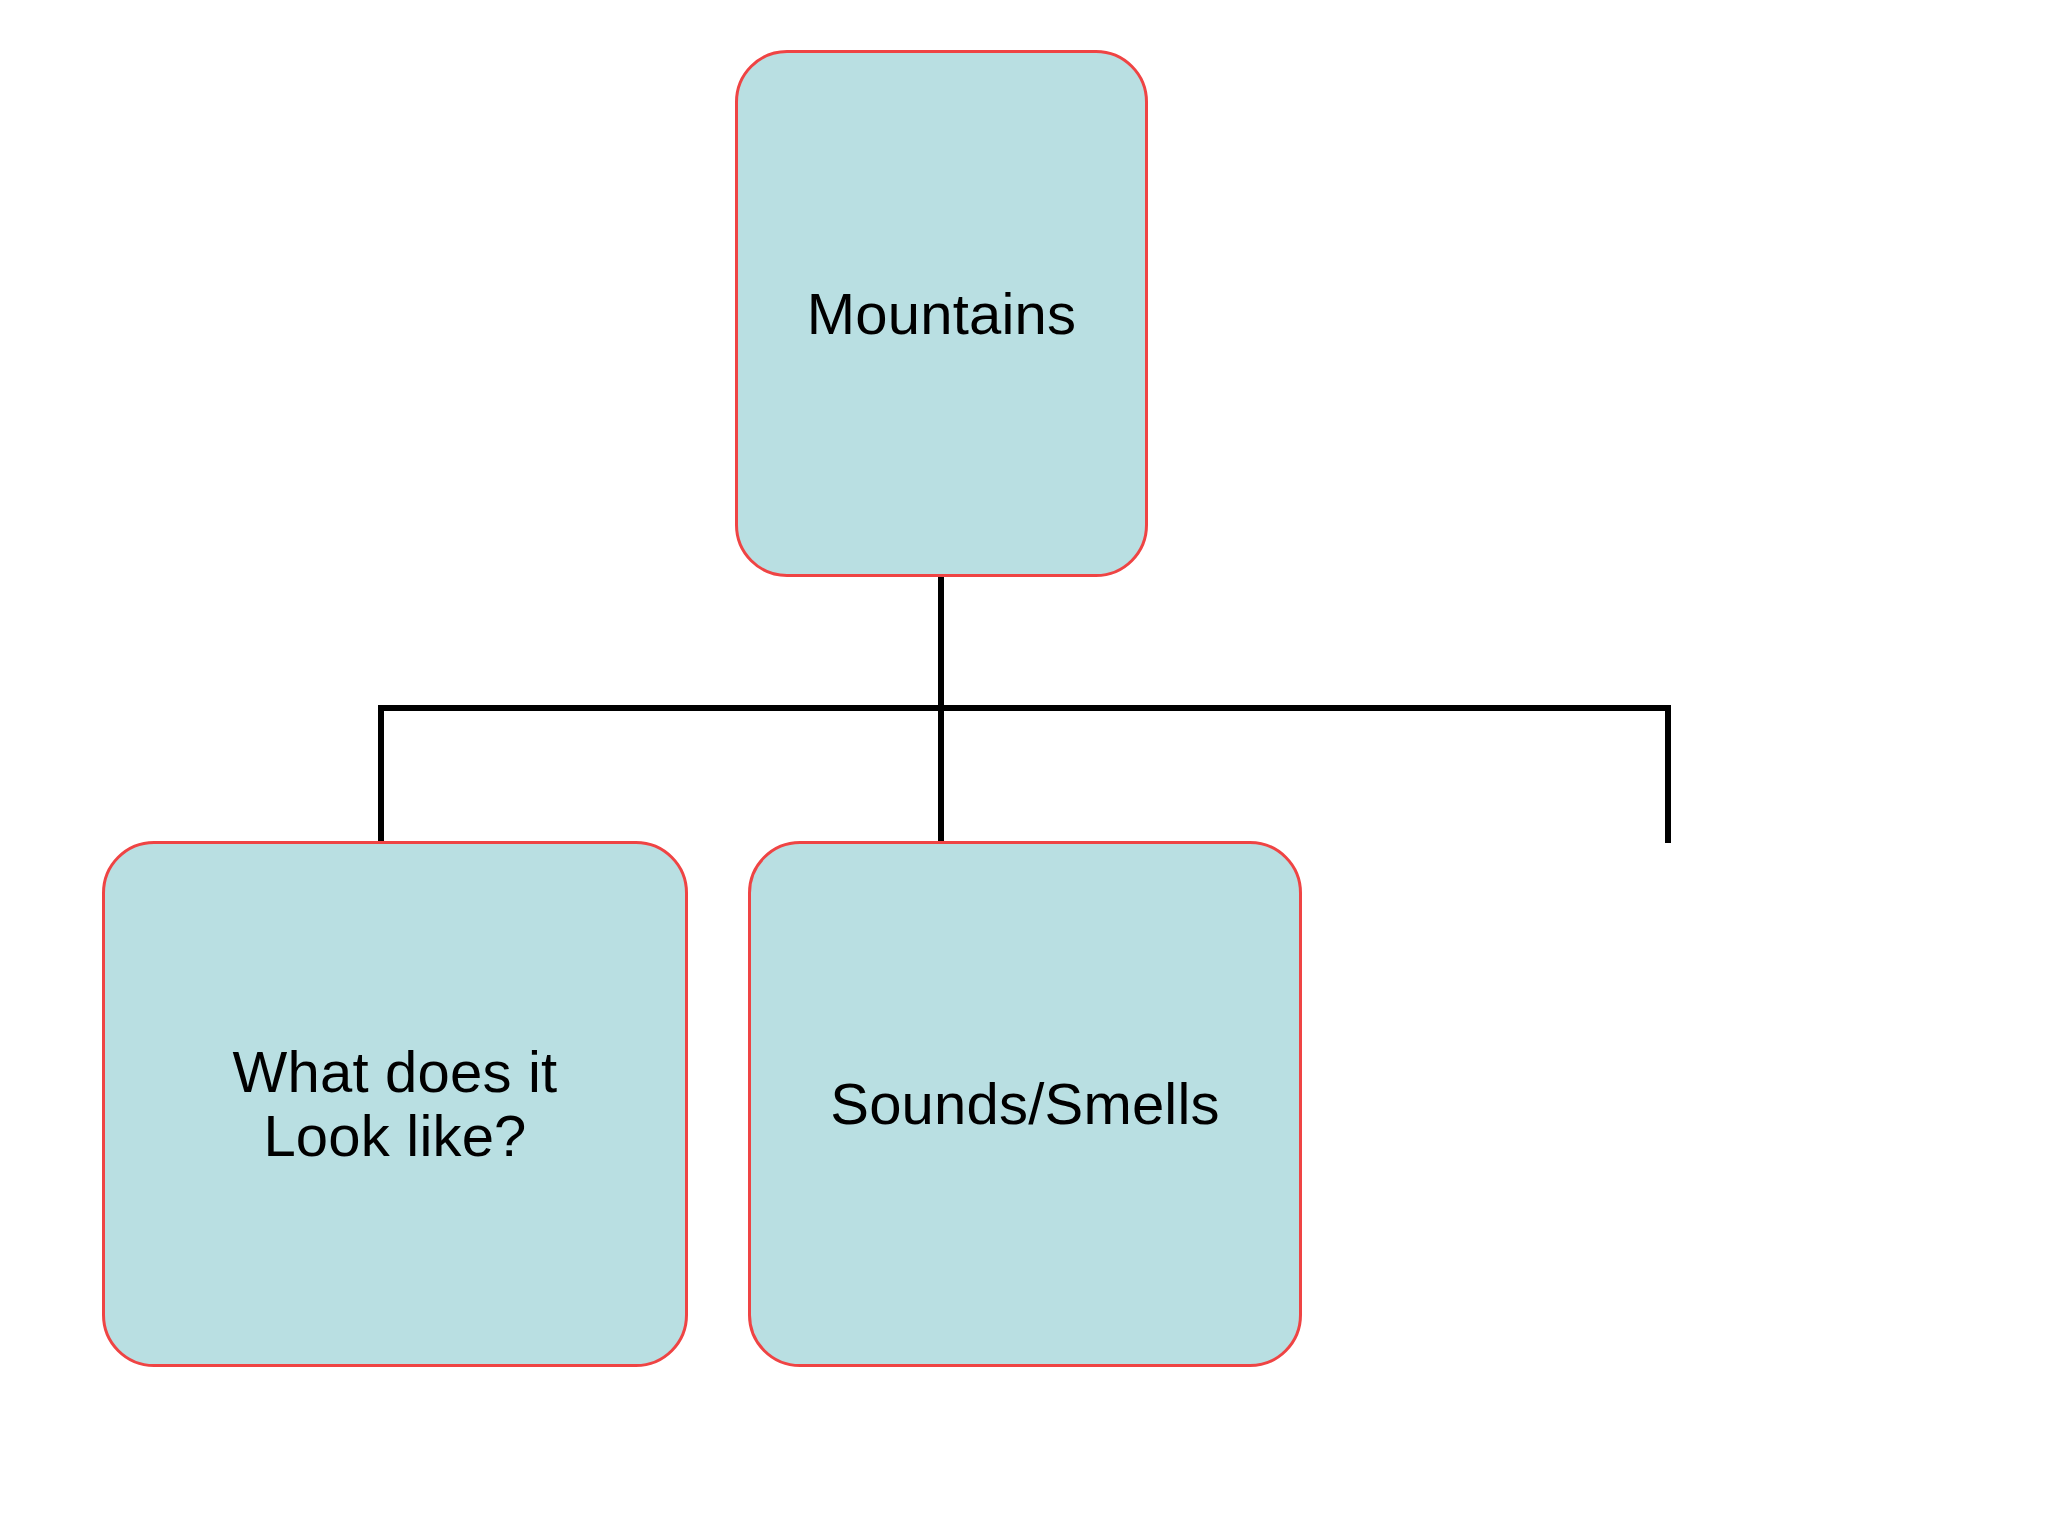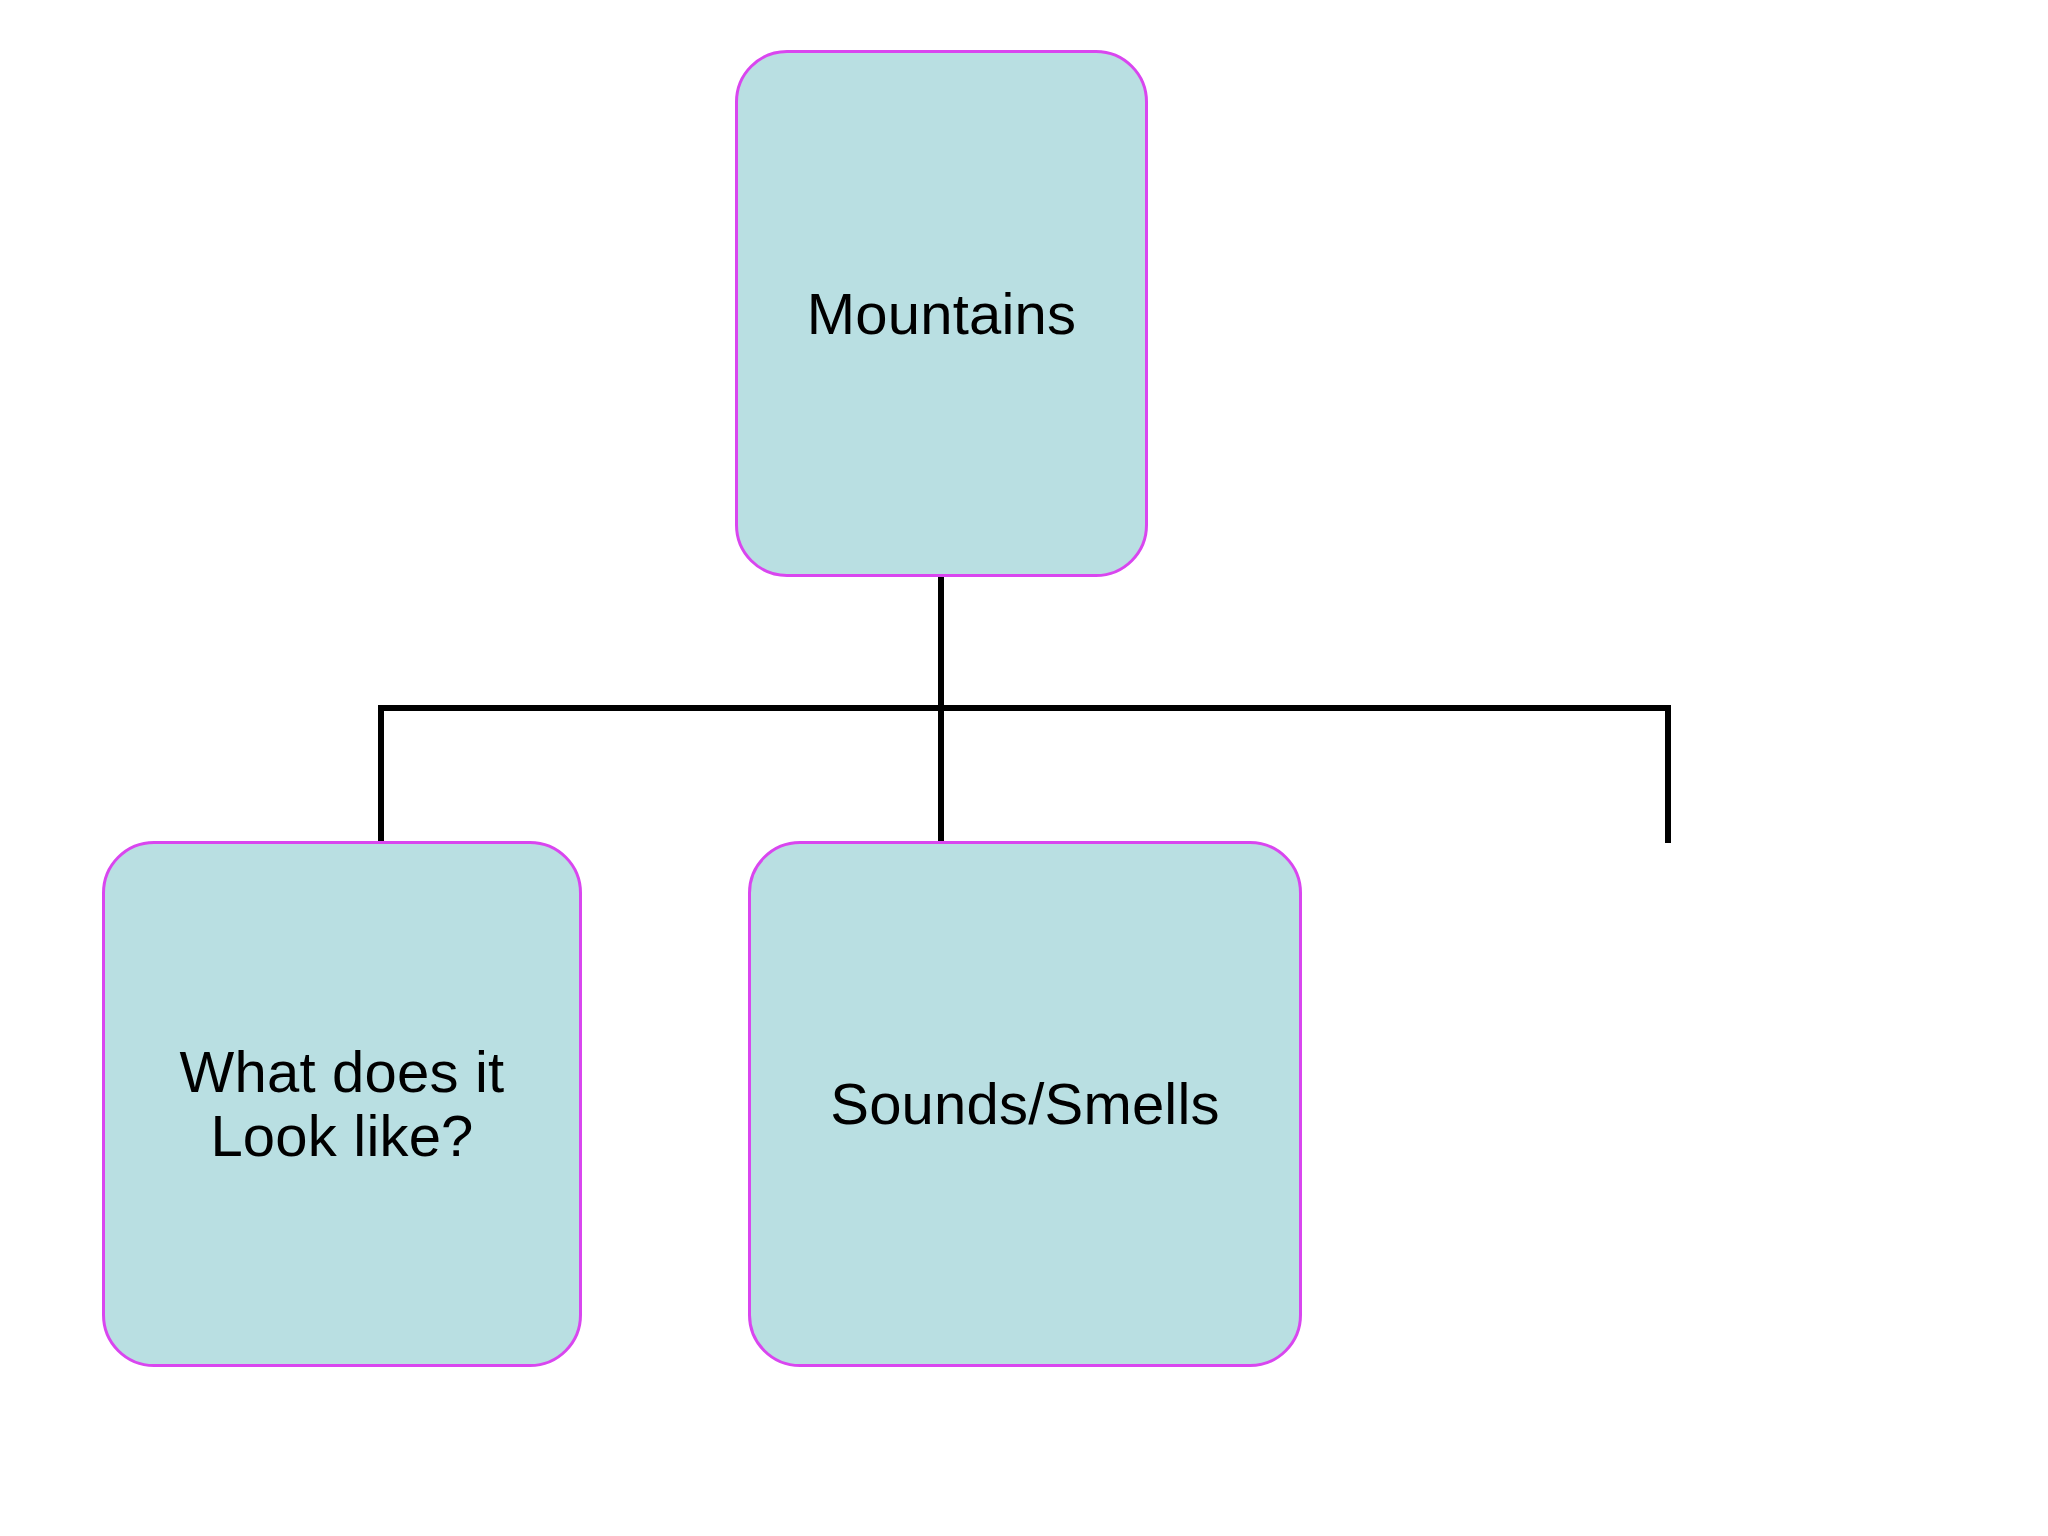--- a/index.html
+++ b/index.html
@@ -16,21 +16,21 @@
   #canvas {
     position: relative;
     width: 2048px;
     height: 1536px;
     background: #ffffff;
   }
   .node {
     position: absolute;
     box-sizing: border-box;
     background: #b9dfe2;
-    border: 3px solid #d946ef;
+    border: 3px solid #ef4444;
     border-radius: 52px;
     display: flex;
     align-items: center;
     justify-content: center;
     text-align: center;
   }
   .node-label {
     font-family: "Liberation Sans", sans-serif;
     font-size: 58px;
     line-height: 64px;
@@ -42,21 +42,21 @@
   #node-root {
     left: 735px;
     top: 50px;
     width: 413px;
     height: 527px;
   }
   
   #node-child-0 {
     left: 102px;
     top: 841px;
-    width: 480px;
+    width: 586px;
     height: 526px;
   }
   #node-child-1 {
     left: 748px;
     top: 841px;
     width: 554px;
     height: 526px;
   }
   #node-child-2 {
     left: 1393px;

